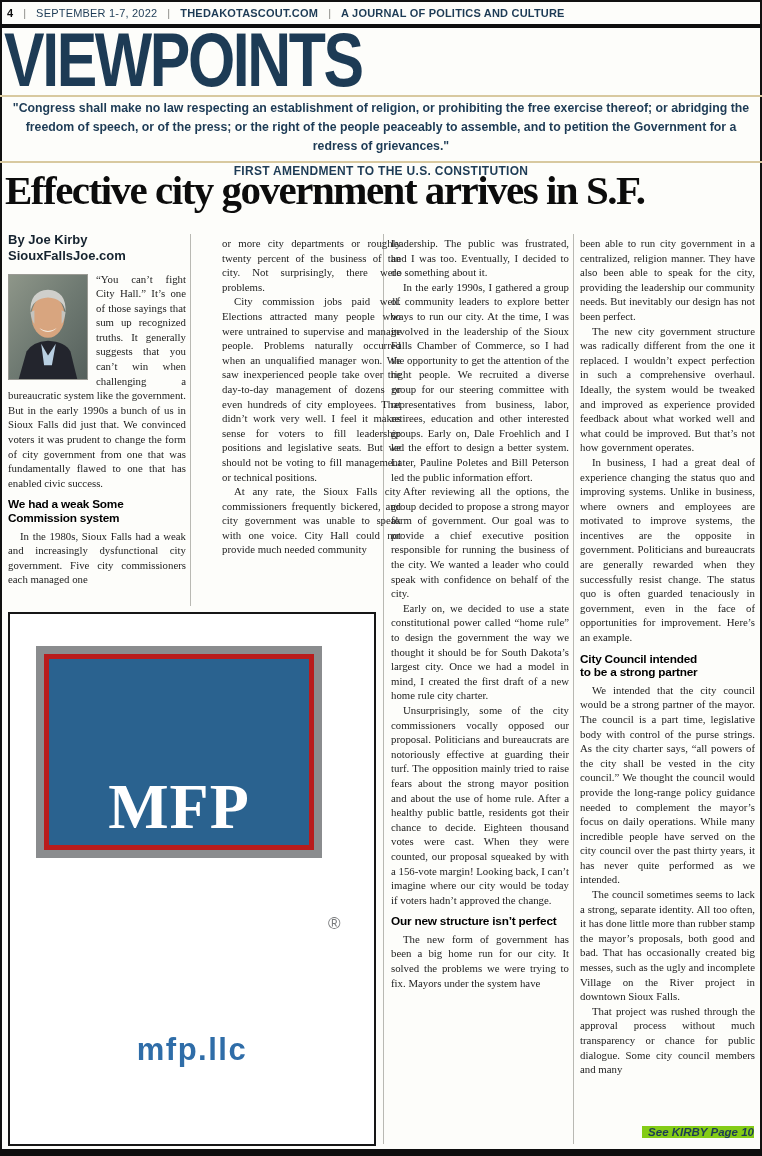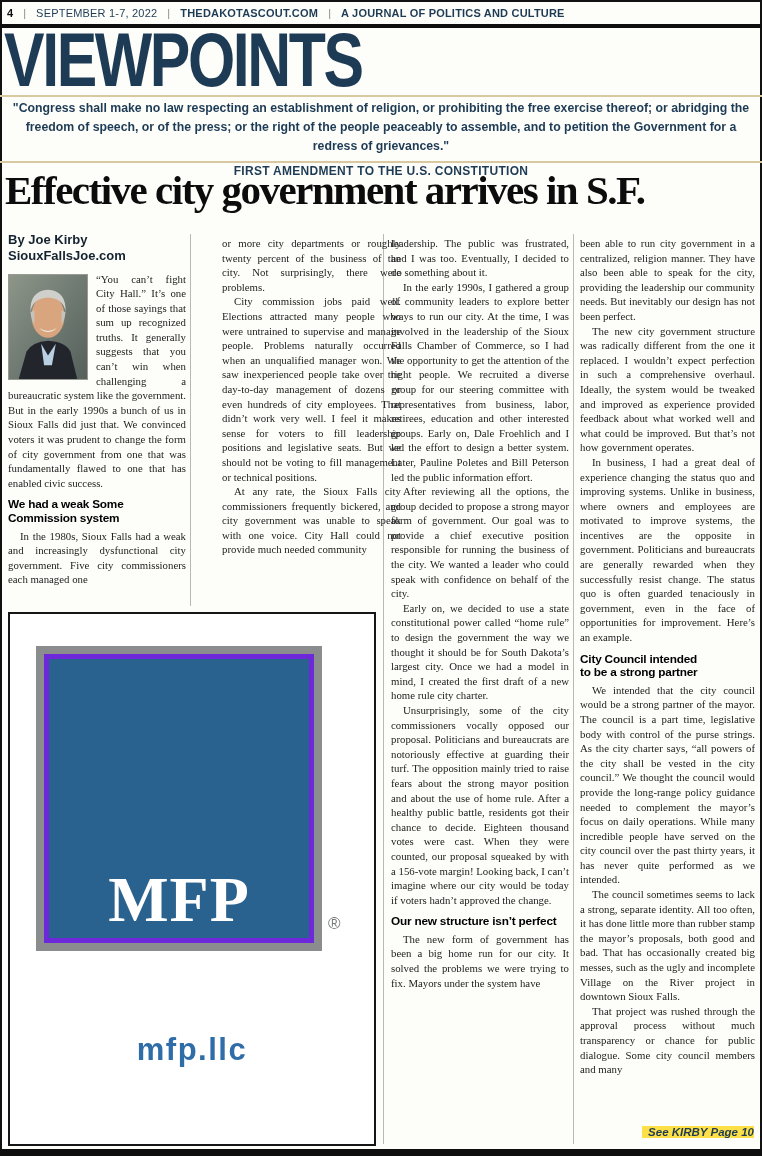--- a/index.html
+++ b/index.html
@@ -77,22 +77,22 @@
     border:1px solid #9a9a94;box-sizing:border-box;background:#7b8277;
   }
   .photo svg{display:block;width:100%;height:100%;}
 
   
   .ad{
     position:absolute;left:8px;top:612px;width:368px;height:534px;
     background:#fff;border:2px solid #161616;box-sizing:border-box;
   }
   .mfp-logo{
-    position:absolute;left:26px;top:32px;width:286px;height:305px;
-    border:8px solid #8a8c8e;background:#6d28d9;box-sizing:border-box;padding:5px;
+    position:absolute;left:26px;top:32px;width:286px;height:212px;
+    border:8px solid #8a8c8e;background:#b91c1c;box-sizing:border-box;padding:5px;
   }
   .mfp-blue{
     width:100%;height:100%;background:#2a628f;box-sizing:border-box;
     display:flex;align-items:flex-end;justify-content:center;
   }
   .mfp-text{
     font-family:"Liberation Serif",serif;font-weight:bold;color:#fff;
     font-size:64px;line-height:1;padding-bottom:6px;letter-spacing:1px;
   }
   .mfp-reg{
@@ -101,21 +101,21 @@
   }
   .mfp-tagline{
     position:absolute;left:0;top:418px;width:364px;text-align:center;
     font-family:"Liberation Sans",sans-serif;font-weight:bold;
     font-size:31px;color:#2f6da8;letter-spacing:1.5px;
   }
 
   .continuation{
     position:absolute;right:8px;top:1126px;
     font-family:"Liberation Sans",sans-serif;font-weight:bold;font-style:italic;
-    font-size:11.5px;color:#1d3b55;background:#fde047;padding-left:6px;
+    font-size:11.5px;color:#1d3b55;background:#84cc16;padding-left:6px;
   }
 </style>
 </head>
 <body>
 
 <div class="page">
 
   <div class="rule rule-top"></div>
   <div class="rule rule-left"></div>
   <div class="rule rule-right"></div>

